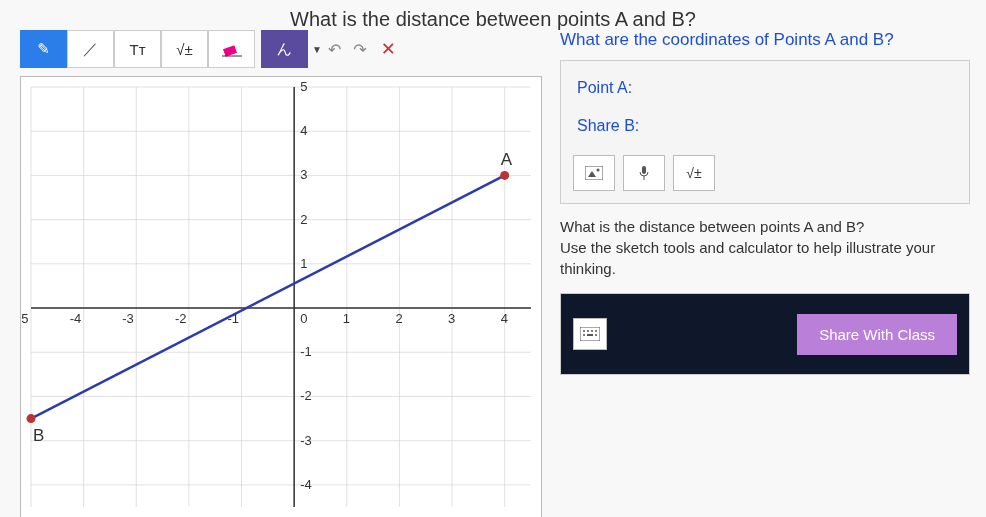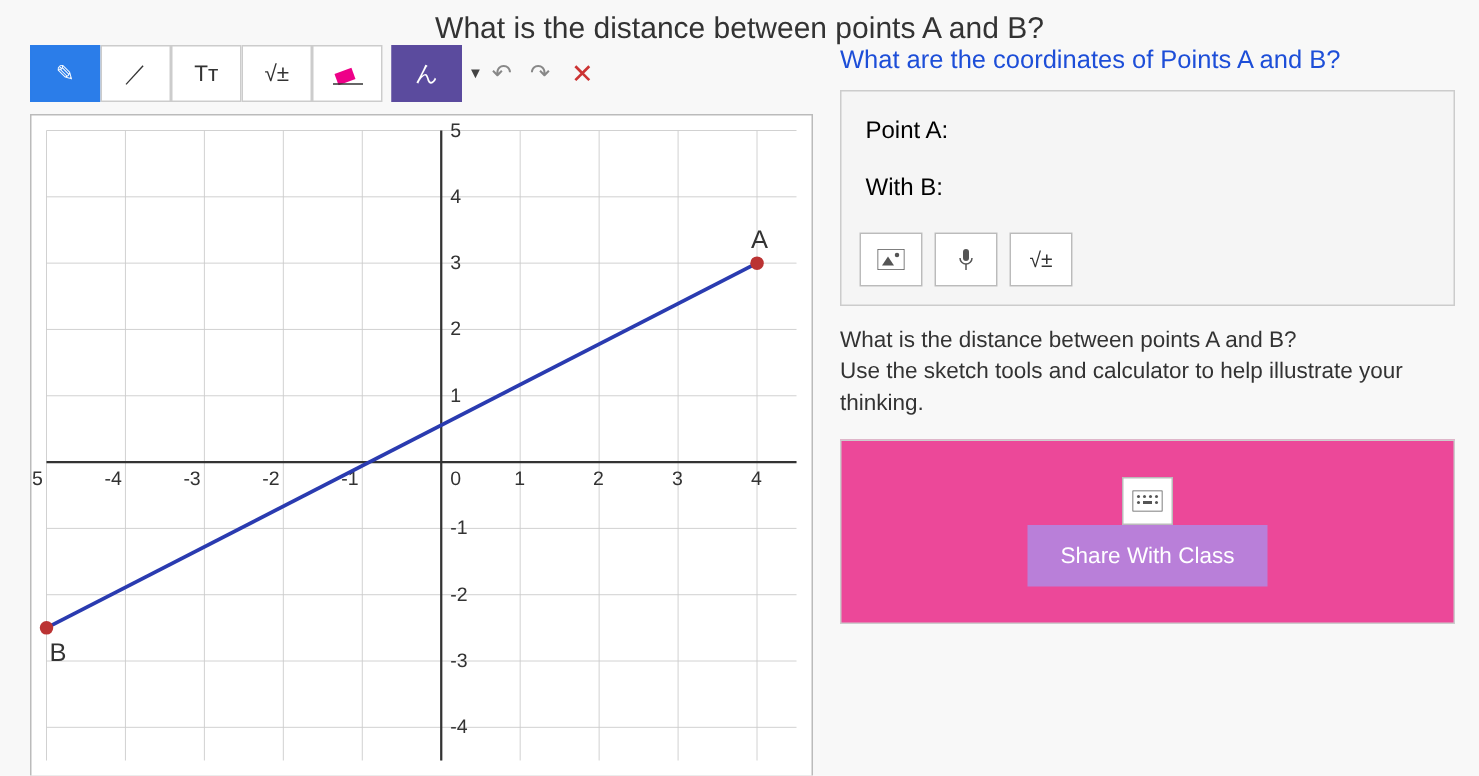--- a/index.html
+++ b/index.html
@@ -90,21 +90,21 @@
   }
   .answer-box {
     background: #f5f5f5;
     border: 1px solid #ccc;
     padding: 12px;
     margin-bottom: 12px;
   }
   .point-row {
     font-size: 16px;
     padding: 6px 0 14px 4px;
-    color: #000000;
+    color: #1d4ed8;
   }
   .tool-mini-row {
     display: flex;
     gap: 8px;
     padding-top: 6px;
   }
   .mini-btn {
     width: 40px;
     height: 34px;
     border: 1px solid #bbb;
@@ -115,28 +115,27 @@
     font-size: 14px;
     cursor: pointer;
   }
   .q-sub {
     font-size: 15px;
     color: #333;
     line-height: 1.4;
     margin: 12px 0 14px 0;
   }
   .bottom-box {
-    background: #ec4899;
+    background: #0f172a;
     border: 1px solid #ccc;
-    padding: 24px;
+    padding: 12px;
     display: flex;
     justify-content: space-between;
     align-items: center;
     min-height: 56px;
-    flex-direction: column;
   }
   .share-btn {
     background: #b97fd9;
     color: #fff;
     border: none;
     padding: 12px 22px;
     font-size: 15px;
     cursor: pointer;
   }
   .calc-icon {
@@ -229,21 +228,21 @@
       <circle cx="10" cy="341.57894736842104" r="4.5" fill="#b33"></circle>
       <text x="12" y="363.57894736842104" font-size="17" fill="#333" font-weight="normal">B</text>
     </svg>
 </div>
 
 <div class="right-panel">
   <div class="q-heading">What are the coordinates of Points A and B?</div>
 
   <div class="answer-box">
     <div class="point-row">Point A:</div>
-    <div class="point-row">With B:</div>
+    <div class="point-row">Share B:</div>
     <div class="tool-mini-row">
       <div class="mini-btn">
         <svg width="18" height="14">
             <rect x="0" y="0" width="18" height="14" fill="none" stroke="#555"></rect>
             <polygon points="3,11 7,5 11,11" fill="#555"></polygon>
             <circle cx="13" cy="4" r="1.5" fill="#555"></circle>
           </svg>
       </div>
       <div class="mini-btn">
         <svg width="12" height="16">

